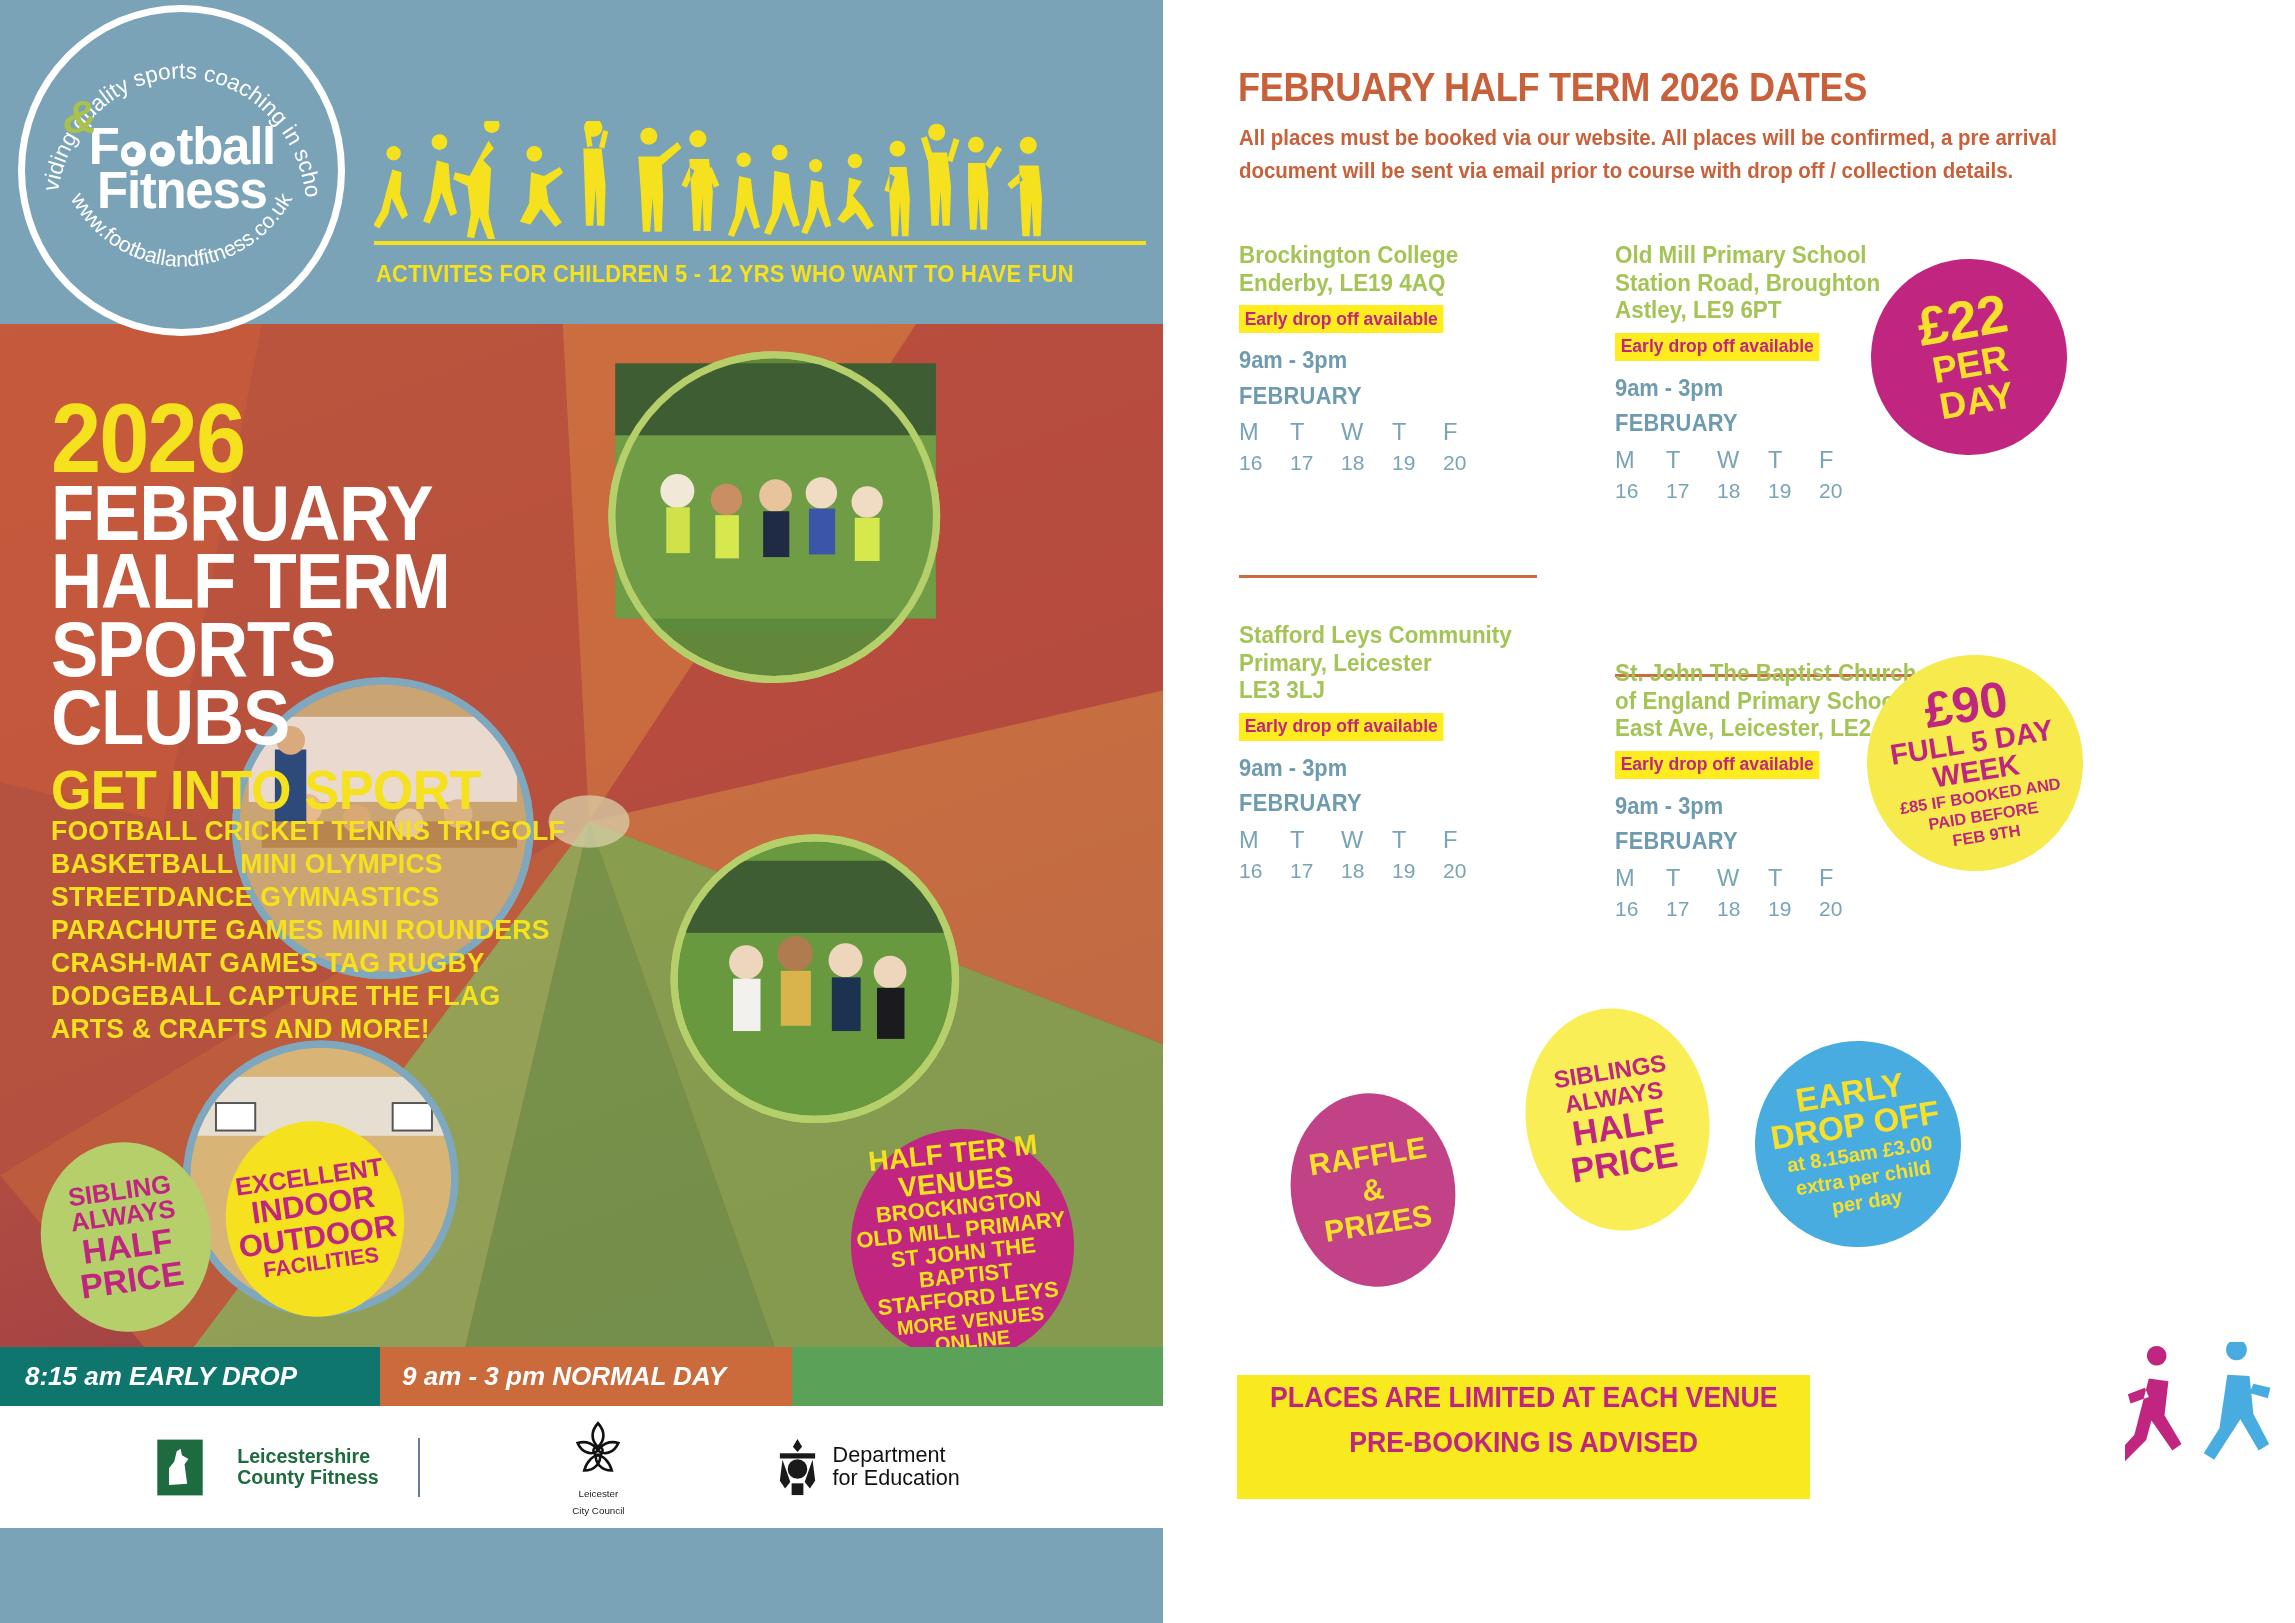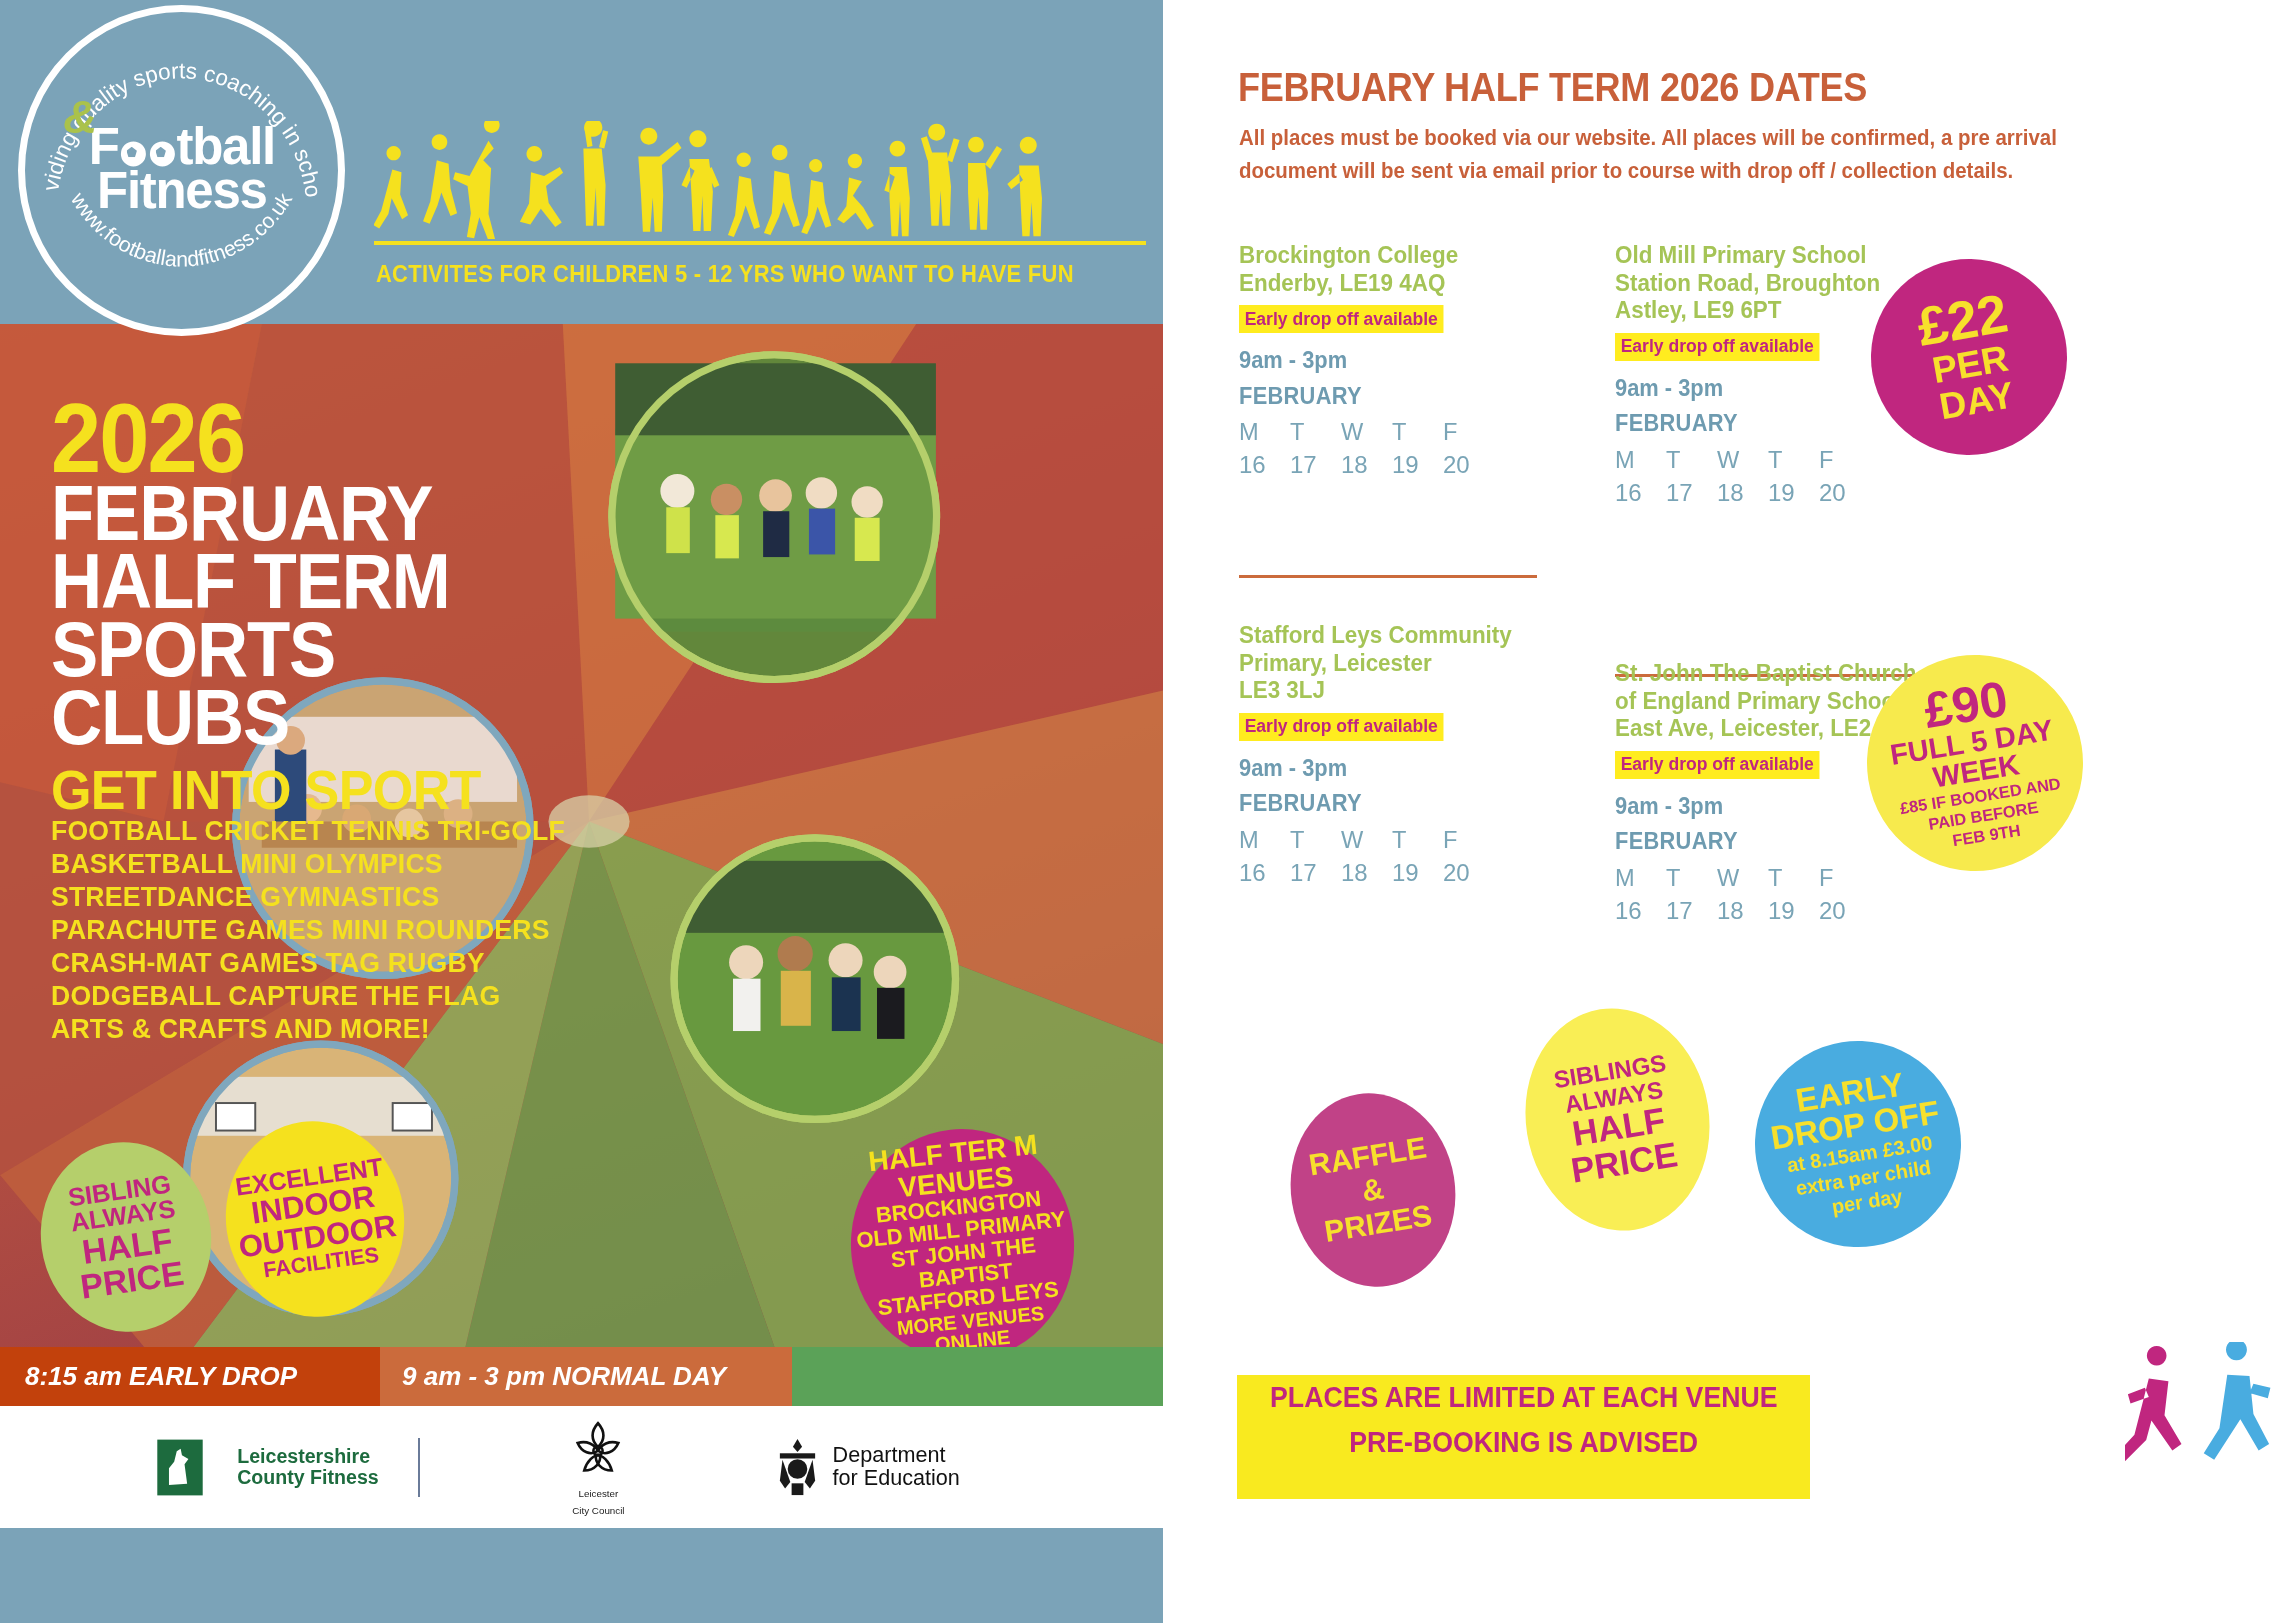--- a/index.html
+++ b/index.html
@@ -62,21 +62,21 @@
   #badge-facilities .s3{font-size:21.6px;}
 
   #badge-venues{left:851px;top:805px;width:223px;height:232px;background:#c0267f;transform:rotate(-6deg);}
   #badge-venues .t{color:#f5e11e;font-weight:bold;line-height:1.04;}
   #badge-venues .v1{font-size:28px;}
   #badge-venues .v2{font-size:22px;}
   #badge-venues .v3{font-size:20px;}
 
   
   #timebar{position:absolute;left:0;top:1347px;width:1163px;height:59px;display:flex;z-index:9;}
-  #tb-a{width:380px;background:#c2410c;color:#fff;display:flex;align-items:center;padding-left:25px;box-sizing:border-box;font-size:26px;font-weight:bold;font-style:italic;}
+  #tb-a{width:380px;background:#0f766e;color:#fff;display:flex;align-items:center;padding-left:25px;box-sizing:border-box;font-size:26px;font-weight:bold;font-style:italic;}
   #tb-b{width:412px;background:#cb6b3c;color:#fff;display:flex;align-items:center;padding-left:22px;box-sizing:border-box;font-size:26px;font-weight:bold;font-style:italic;}
   #tb-c{flex:1;background:#5ba258;}
 
   
   #logostrip{position:absolute;left:0;top:1406px;width:1163px;height:122px;background:#ffffff;display:flex;align-items:center;z-index:9;}
   .partner{display:flex;align-items:center;}
   #p1{margin-left:156px;gap:24px;}
   #p2{margin-left:151px;}
   #p3{margin-left:147px;}
   .plabel{font-size:19.6px;line-height:1.05;color:#1d6b3e;font-weight:bold;}
@@ -92,21 +92,21 @@
   #r-title{position:absolute;left:75px;top:64px;color:#c8603a;font-size:41px;font-weight:bold;letter-spacing:-0.3px;transform:scaleX(.88);transform-origin:left;white-space:nowrap;}
   #r-sub{position:absolute;left:76px;top:121px;width:975px;color:#c8603a;font-size:22px;font-weight:bold;line-height:1.5;transform:scaleX(.93);transform-origin:left;}
 
   .venue{position:absolute;width:353px;}
   .v-name{color:#a5c456;font-size:23.6px;font-weight:bold;line-height:1.17;transform:scaleX(.95);transform-origin:left;}
   .v-tag{display:inline-block;background:#ffec1f;color:#c0267f;font-size:18.3px;font-weight:bold;padding:2.6px 5.9px 3.3px 5.9px;margin-top:7.9px;transform:scaleX(.96);transform-origin:left;}
   .v-time{color:#6e9bb0;font-size:23px;font-weight:bold;margin-top:14.4px;transform:scaleX(.95);transform-origin:left;}
   .v-month{color:#6e9bb0;font-size:23px;font-weight:bold;margin-top:8.5px;letter-spacing:0.3px;transform:scaleX(.95);transform-origin:left;}
   .v-dow,.v-dates{display:flex;color:#79a4b6;margin-top:9.2px;width:275px;}
   .v-dow span{width:51px;font-size:23.6px;}
-  .v-dates span{width:51px;font-size:24px;}
+  .v-dates span{width:51px;font-size:21px;}
   .v-dates{margin-top:5.2px;}
 
   .vdivider{position:absolute;height:2.6px;background:#cb6b3c;}
 
   .circ{position:absolute;border-radius:50%;display:flex;flex-direction:column;align-items:center;justify-content:center;text-align:center;}
 
   #b22{left:708px;top:259px;width:196px;height:196px;background:#c0267f;transform:rotate(-10deg);}
   #b22 .p1{color:#f7e02c;font-size:54px;font-weight:bold;line-height:.95;}
   #b22 .p2{color:#f7e02c;font-size:37px;font-weight:bold;line-height:1.0;}
 

